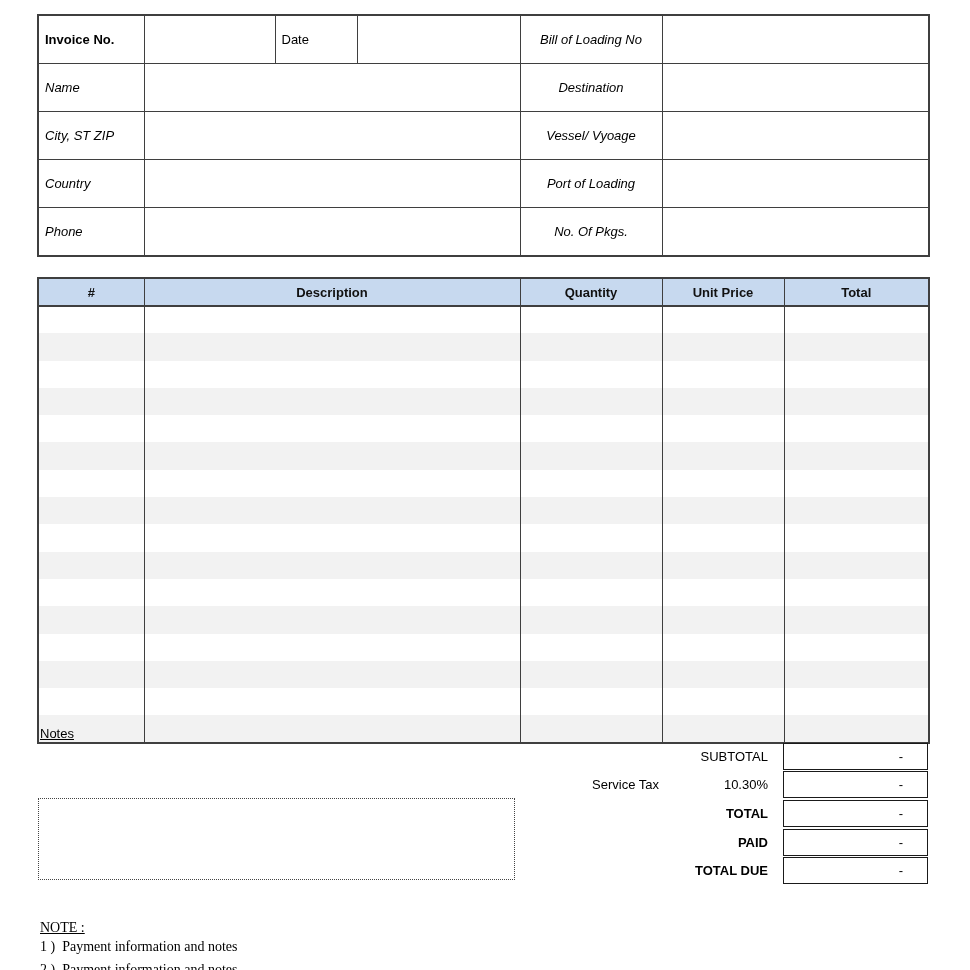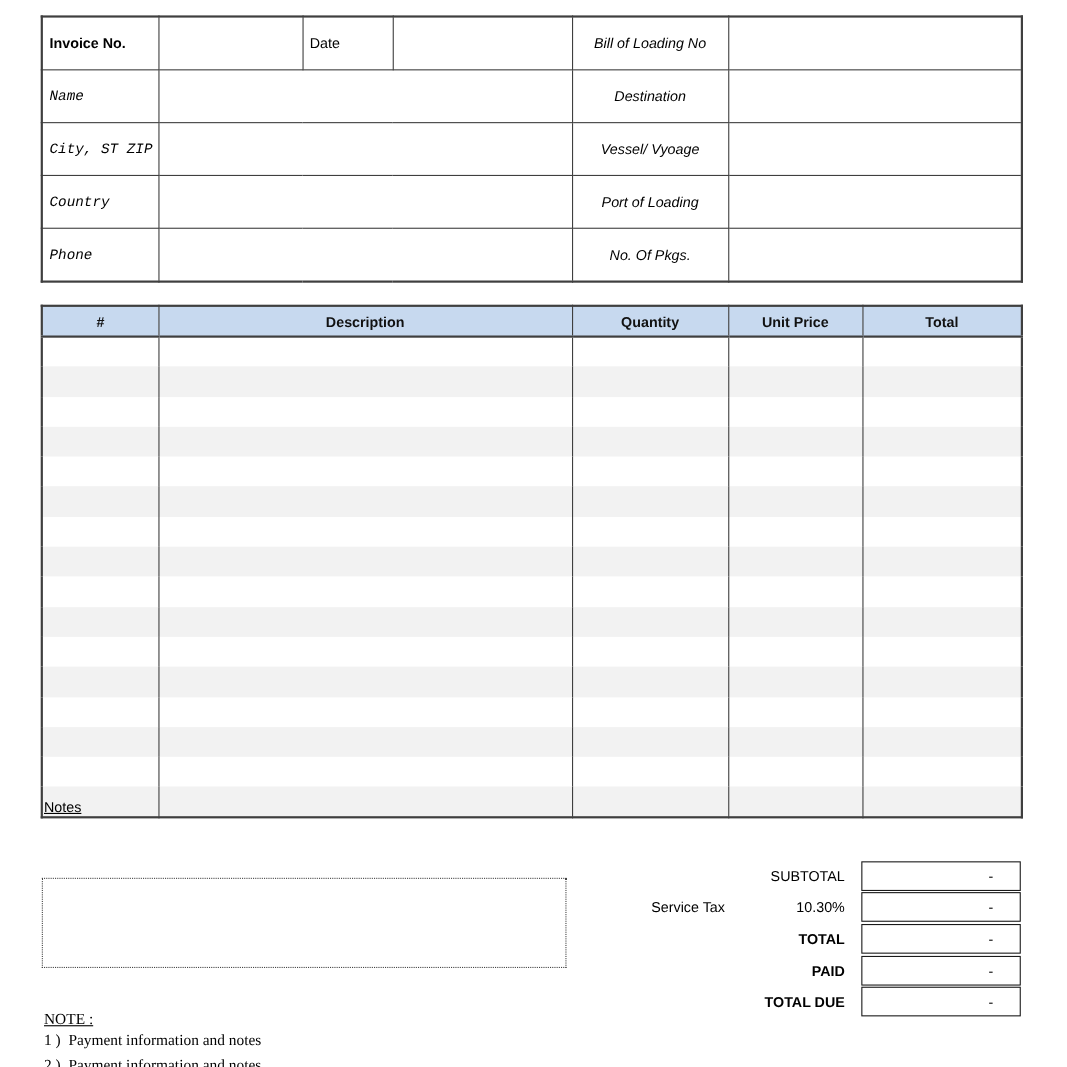--- a/index.html
+++ b/index.html
@@ -7,37 +7,37 @@
   .page {
     position:relative; width:970px; height:970px; background:#fff;
     overflow:hidden; font-family:"Liberation Sans", sans-serif; color:#000;
   }
 
   
   table.frm { position:absolute; left:37px; top:14px; border-collapse:collapse;
               border:2px solid var(--line); table-layout:fixed; width:891px; }
   table.frm td { border:1px solid var(--line); height:27.4px; font-size:13px;
                  padding:16px 6px; overflow:hidden; white-space:nowrap; background:#fff; }
-  td.lab  { font-style:italic;font-family:Liberation Mono, monospace; }
+  td.lab  { font-style:italic; }
   td.labB { font-weight:bold; font-style:normal; }
   td.labC { font-style:italic; text-align:center; }
   td.plain{ font-style:normal; }
 
   
   table.items { position:absolute; left:37px; top:277px; border-collapse:collapse;
                 border:2px solid var(--line); table-layout:fixed; width:891px; }
   table.items th { background:var(--header-bg); border:1px solid var(--line);
                    border-bottom:2px solid var(--line); height:28px;
                    font-size:13px; font-weight:bold; text-align:center; color:#111; }
   table.items tbody td { border-left:1px solid var(--line); border-right:1px solid var(--line);
                          height:27.3px; }
   table.items tbody tr:nth-child(even) td { background:var(--stripe); }
 
   
-  .summary { position:absolute; left:519px; top:742px; width:409px;margin-top:40px; }
+  .summary { position:absolute; left:519px; top:742px; width:409px; }
   .s-row { display:flex; align-items:center; height:28.6px; font-size:13px; }
   .s-pre   { width:142px; text-align:right; padding-right:2px; }
   .s-label { width:122px; text-align:right; padding-right:15px; }
   .s-label.b { font-weight:bold; }
   .s-box { width:145px; height:27px; border:1.5px solid #1a1a1a; background:#fff;
            display:flex; align-items:center; justify-content:flex-end;
            padding-right:24px; font-size:13px; }
 
   
   .notes-label { position:absolute; left:40px; top:726px; font-size:13px;

